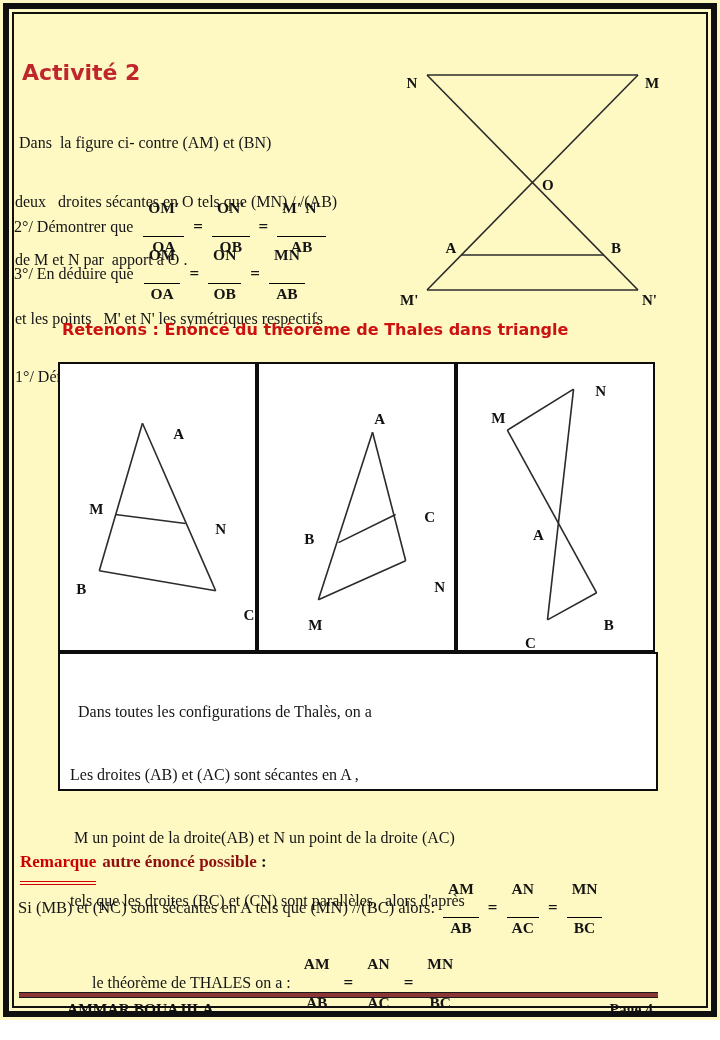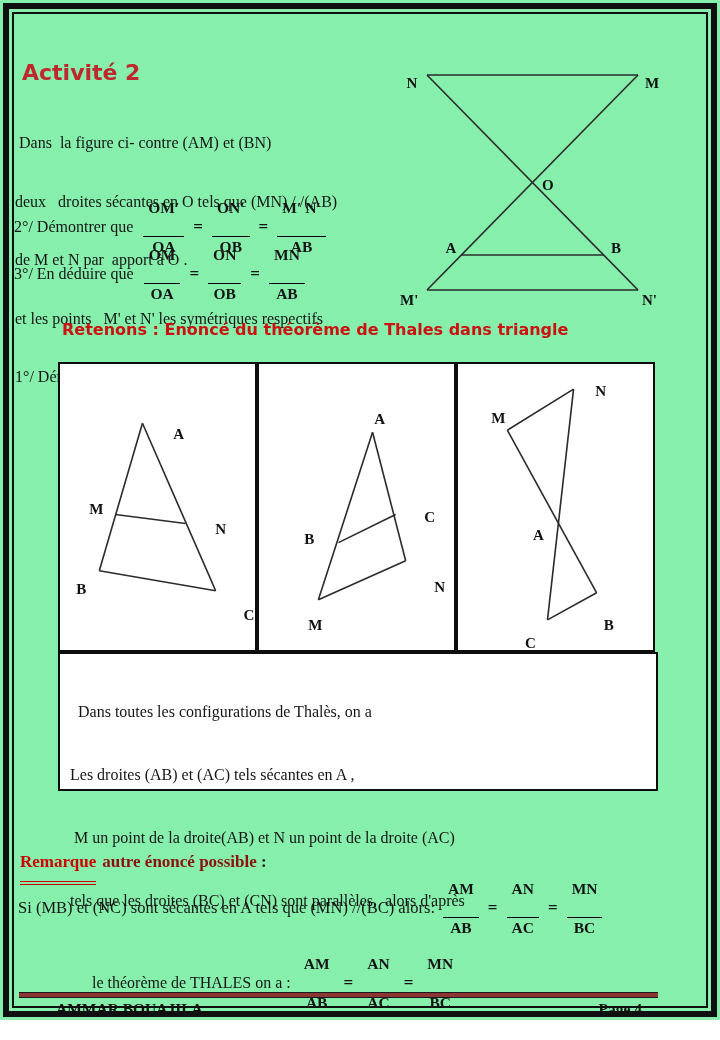--- a/index.html
+++ b/index.html
@@ -1,16 +1,16 @@
 <!DOCTYPE html>
 <html><head>
 <meta charset="utf-8">
 <style>
   html,body{margin:0;padding:0;background:#ffffff;}
-  .page{position:relative;width:720px;height:1020px;background:#86efac;overflow:hidden;
+  .page{position:relative;width:720px;height:1020px;background:#fef9c3;overflow:hidden;
         font-family:"Liberation Serif",serif;color:#151515;}
   .frame-outer{position:absolute;left:3px;top:3px;right:3px;bottom:3px;border:6px solid #101010;}
   .frame-inner{position:absolute;left:12px;top:12px;right:12px;bottom:12px;border:2px solid #101010;}
 
   .title{position:absolute;left:22px;top:60px;font-family:"DejaVu Sans",sans-serif;
          font-weight:bold;font-size:22px;color:#c0272d;}
   .intro{position:absolute;left:15px;top:94px;width:392px;font-size:16px;line-height:19.5px;
          white-space:pre-wrap;}
 
   .mathrow{position:absolute;display:flex;align-items:center;}
@@ -39,21 +39,21 @@
 
   .remark-head{position:absolute;left:20px;top:852px;font-size:17px;font-weight:bold;}
   .remark-title{color:#cc0000;border-bottom:4px double #cc0000;padding-bottom:10px;}
   .remark-sub{color:#8d0f0f;margin-left:6px;}
   .remark-colon{color:#111;}
   .remark-row{position:absolute;left:18px;top:880px;display:flex;align-items:center;}
   .remark-row .lbl{font-size:16.5px;margin-right:8px;}
 
   .rule-red{position:absolute;left:19px;width:639px;height:6px;background:#8b3535;
             border-top:1px solid #1a1a1a;border-bottom:1px solid #1a1a1a;box-sizing:border-box;}
-  .footer{position:absolute;left:10px;top:1000px;width:684px;display:flex;align-items:center;
+  .footer{position:absolute;left:21px;top:1000px;width:684px;display:flex;align-items:center;
           justify-content:space-between;padding:0;box-sizing:border-box;}
   .footer .author{font-weight:bold;font-size:15.5px;margin-left:46px;color:#111;}
   .footer .ftitle{font-weight:bold;font-size:19px;color:#a02424;}
   .footer .fpage{font-weight:bold;font-size:15.5px;margin-right:52px;color:#111;}
 </style>
 </head>
 <body>
 
 <div class="page">
   <div class="frame-outer"></div>
@@ -162,21 +162,21 @@
       <text x="40" y="59" text-anchor="middle">M</text>
       <text x="80" y="175" text-anchor="middle">A</text>
       <text x="150" y="265" text-anchor="middle">B</text>
       <text x="72" y="283" text-anchor="middle">C</text>
     </svg>
   </div>
 
   <div class="tbox">
     <div class="tlines">
       <div>  Dans toutes les configurations de Thalès, on a</div>
-      <div>Les droites (AB) et (AC) tels sécantes en A ,</div>
+      <div>Les droites (AB) et (AC) sont sécantes en A ,</div>
       <div> M un point de la droite(AB) et N un point de la droite (AC)</div>
       <div>tels que les droites (BC) et (CN) sont parallèles,  alors d'après</div>
     </div>
     <div class="concl">
       <span class="lbl">le théorème de THALES on a :</span>
       <span class="frac">
         <span class="n">AM</span>
         <span class="d">AB</span>
       </span>
       <span class="eq">=</span>

